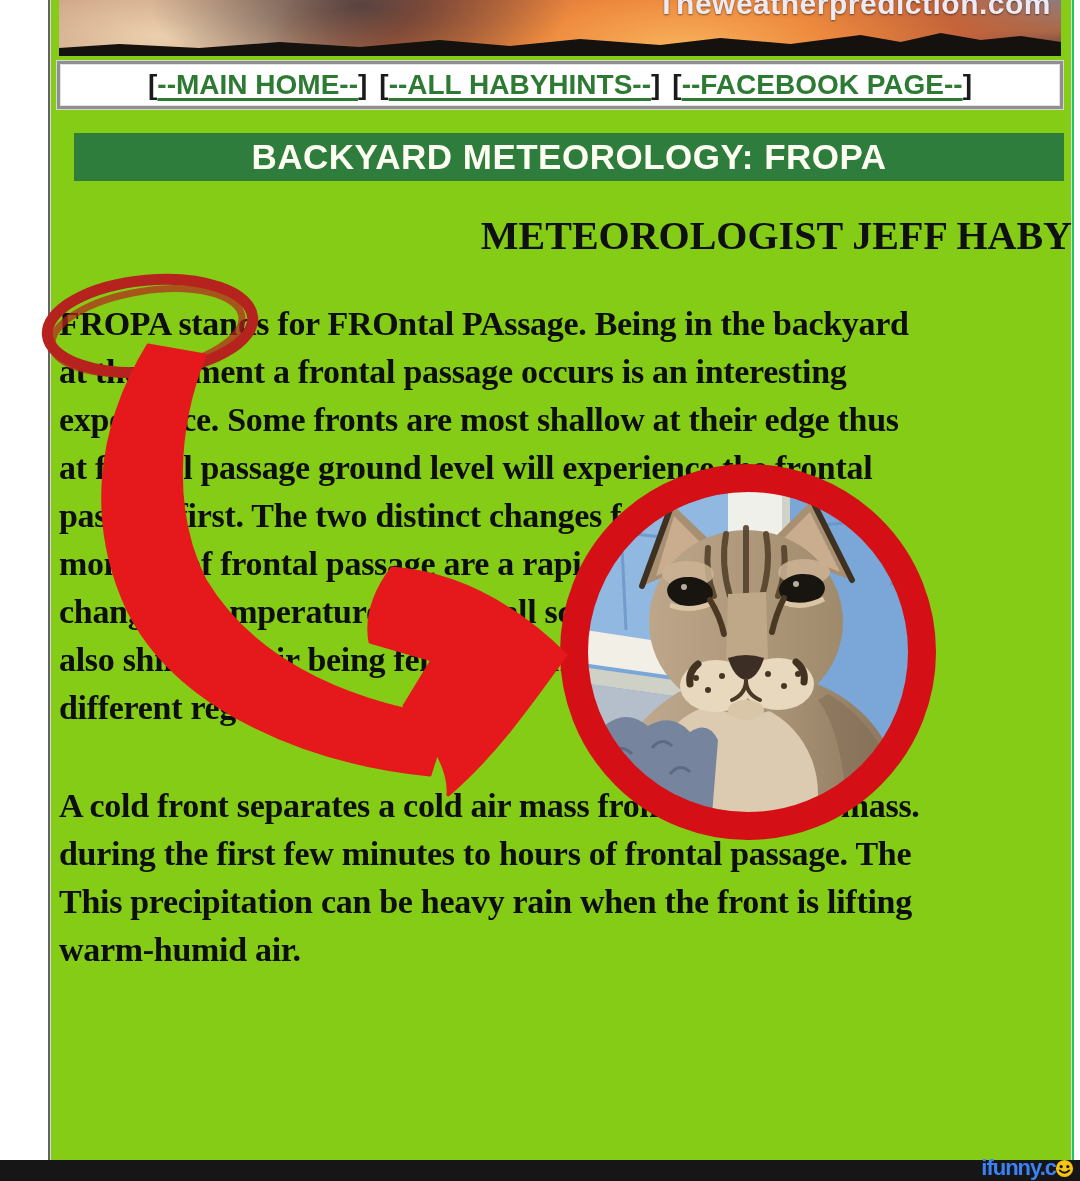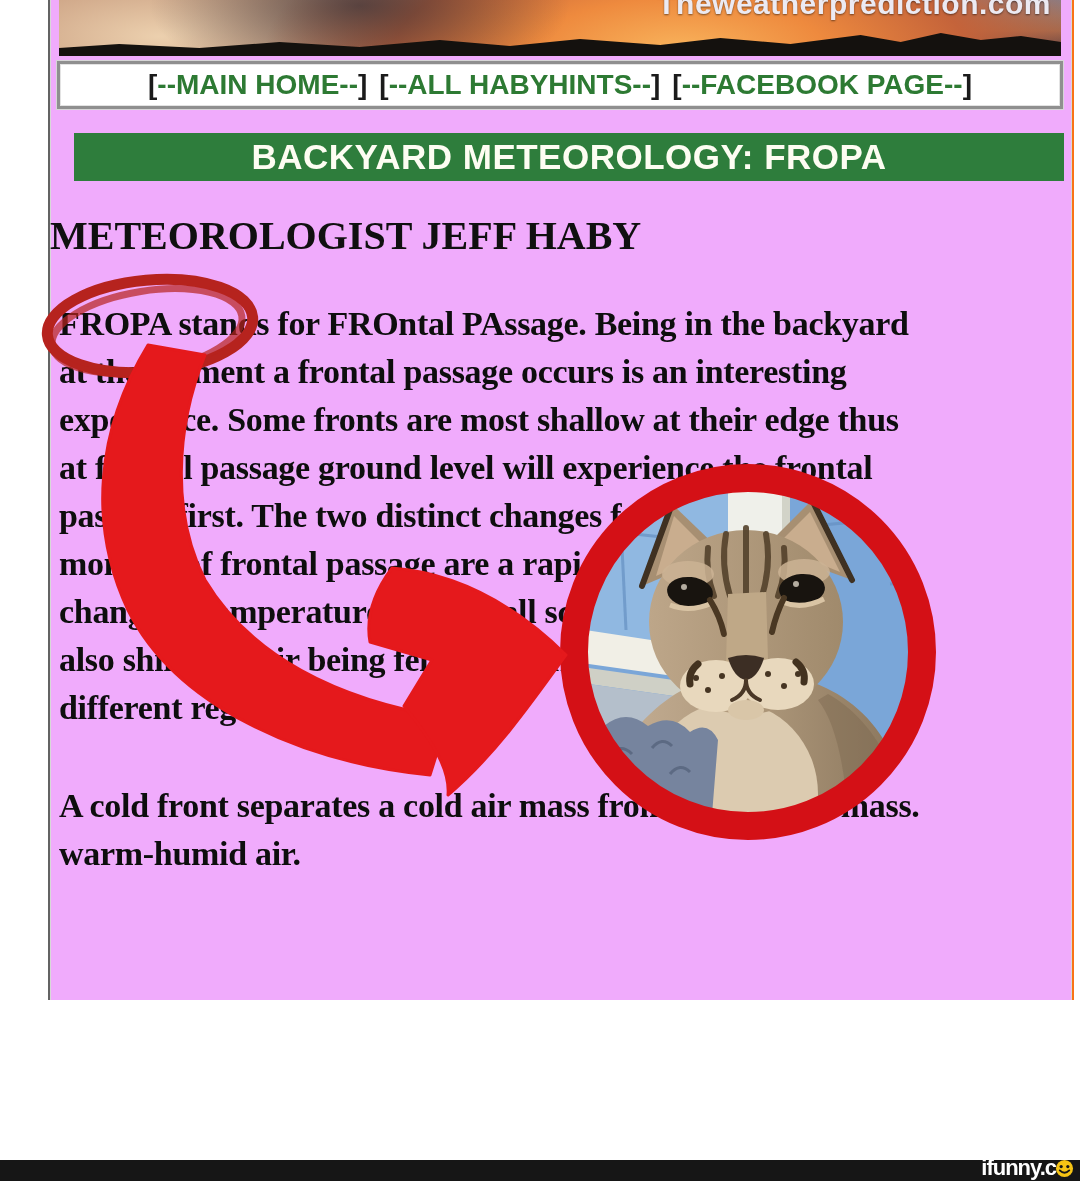--- a/index.html
+++ b/index.html
@@ -1,59 +1,59 @@
 <!DOCTYPE html>
 <html><head>
 <meta charset="utf-8">
 <style>
   html,body{margin:0;padding:0;background:#ffffff;}
   .canvas{position:relative;width:1080px;height:1181px;background:#ffffff;overflow:hidden;
           font-family:"Liberation Sans",sans-serif;}
   
-  .page-frame{position:absolute;left:48px;top:0;width:1022px;height:1000px;
-              border-left:2px solid #636363;border-right:2px solid #f97316;
-              box-shadow:inset 1px 0 0 #d8d8d8, inset -1px 0 0 #d8d8d8;background:#f0abfc;}
+  .page-frame{position:absolute;left:48px;top:0;width:1022px;height:1160px;
+              border-left:2px solid #636363;border-right:2px solid #22c55e;
+              box-shadow:inset 1px 0 0 #d8d8d8, inset -1px 0 0 #d8d8d8;background:#84cc16;}
   
   .photo-banner{position:absolute;left:9px;right:11px;top:0;height:56px;overflow:hidden;
      background:
        radial-gradient(ellipse 300px 120px at 30% 10%, rgba(55,48,54,.75) 0%, rgba(55,48,54,0) 70%),
        radial-gradient(ellipse 520px 190px at 62% 92%, #f9b45c 0%, #ee8a3e 28%, #c4633a 55%, rgba(120,70,60,0) 80%),
        radial-gradient(ellipse 430px 150px at 10% 65%, #ecd0ae 0%, #cba183 40%, rgba(150,110,90,0) 75%),
        linear-gradient(180deg,#8a7d85 0%,#9a7668 30%,#a06a50 55%,#5a4448 82%,#2c272e 100%);}
   .mountains{position:absolute;left:0;bottom:0;width:100%;height:26px;display:block;}
   .site-url{position:absolute;top:-13px;right:10px;font-weight:bold;font-size:30px;
             color:#eceaf2;letter-spacing:.5px;text-shadow:0 1px 2px rgba(0,0,0,.5);}
   
   .nav-box{position:absolute;left:7px;right:9px;top:61px;height:42px;background:#fff;
            border:3px solid #8f8f8f;outline:1px solid #d6d6d6;box-shadow:inset 0 0 0 1px #e3e3e3;
            display:flex;align-items:center;justify-content:center;white-space:pre;
            font-weight:bold;font-size:28px;}
   .nav-box .bracket{color:#1b1b1b;}
-  .nav-box .navlink{color:#2d7a33;text-decoration-thickness:3px;text-underline-offset:4px;cursor:pointer;}
+  .nav-box .navlink{color:#2d7a33;text-decoration:underline;text-decoration-thickness:3px;text-underline-offset:4px;cursor:pointer;}
   .nav-sep{display:inline-block;width:12px;}
   
   .green-banner{position:absolute;left:8px;right:8px;top:133px;height:48px;background:#2e7d3c;
                 display:flex;align-items:center;justify-content:center;
                 font-weight:bold;font-size:35px;color:#fdfdf2;letter-spacing:.5px;margin-left:16px;}
   
-  .author-heading{position:absolute;left:0;right:0;top:212px;margin:0;text-align:left;
+  .author-heading{position:absolute;left:0;right:0;top:212px;margin:0;text-align:right;
                   font-family:"Liberation Serif",serif;font-weight:bold;font-size:40px;color:#101010;}
   .para{position:absolute;left:9px;font-family:"Liberation Serif",serif;font-weight:bold;
         font-size:34px;color:#0e0e0e;letter-spacing:-0.3px;}
   .para .line{white-space:pre;height:48px;line-height:48px;}
   .para1{top:300px;}
   .para2{top:782px;}
   
   .cat-wrap{position:absolute;left:560px;top:464px;width:376px;height:376px;z-index:3;}
   
   .overlay{position:absolute;left:0;top:0;width:1080px;height:1181px;z-index:4;pointer-events:none;}
   
   .footer-bar{position:absolute;left:0;bottom:0;width:1080px;height:21px;background:#161616;z-index:6;}
   .ifunny{position:absolute;right:6px;bottom:-1px;display:flex;align-items:center;height:28px;
-          font-weight:bold;font-size:22px;letter-spacing:-1px;color:#ffffff;}
+          font-weight:bold;font-size:22px;letter-spacing:-1px;color:#3b82f6;}
   .ifunny svg{display:block;margin-left:-1px;}
 </style>
 </head>
 <body>
 
 <div class="canvas">
 
   <div class="page-frame">
 
     <div class="photo-banner">
@@ -79,20 +79,22 @@
       <div class="line">at frontal passage ground level will experience the frontal</div>
       <div class="line">passage first. The two distinct changes felt at the</div>
       <div class="line">moment of frontal passage are a rapid wind shift and a</div>
       <div class="line">change in temperature. The small scale wind shift change</div>
       <div class="line">also shifts the air being felt to originate directly from a</div>
       <div class="line">different region.</div>
     </div>
 
     <div class="para para2">
       <div class="line">A cold front separates a cold air mass from a warm air mass.</div>
+      <div class="line">during the first few minutes to hours of frontal passage. The</div>
+      <div class="line">This precipitation can be heavy rain when the front is lifting</div>
       <div class="line">warm-humid air.</div>
     </div>
 
   </div>
 
   <div class="cat-wrap">
     <svg width="376" height="376" viewBox="0 0 376 376">
       <defs>
         <clipPath id="catclip">
             <circle cx="188" cy="188" r="161"></circle>

